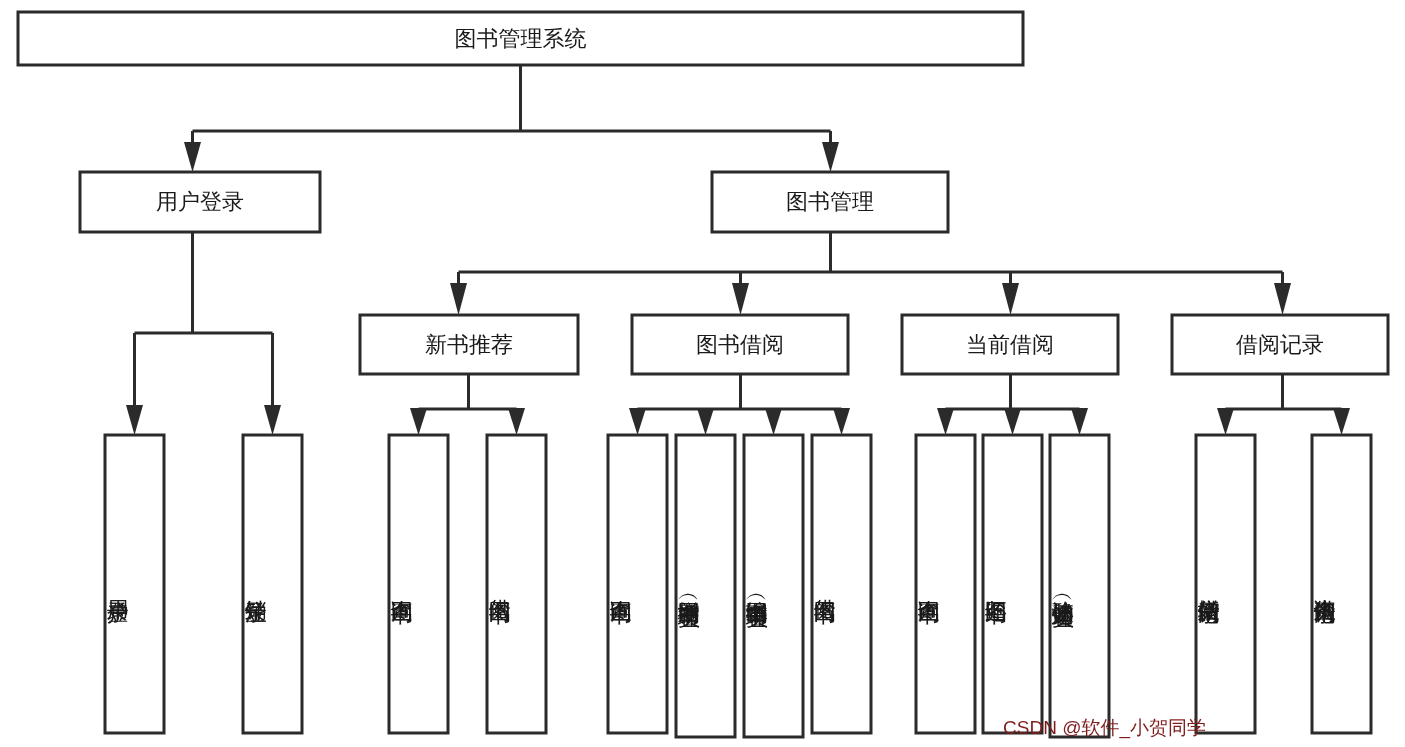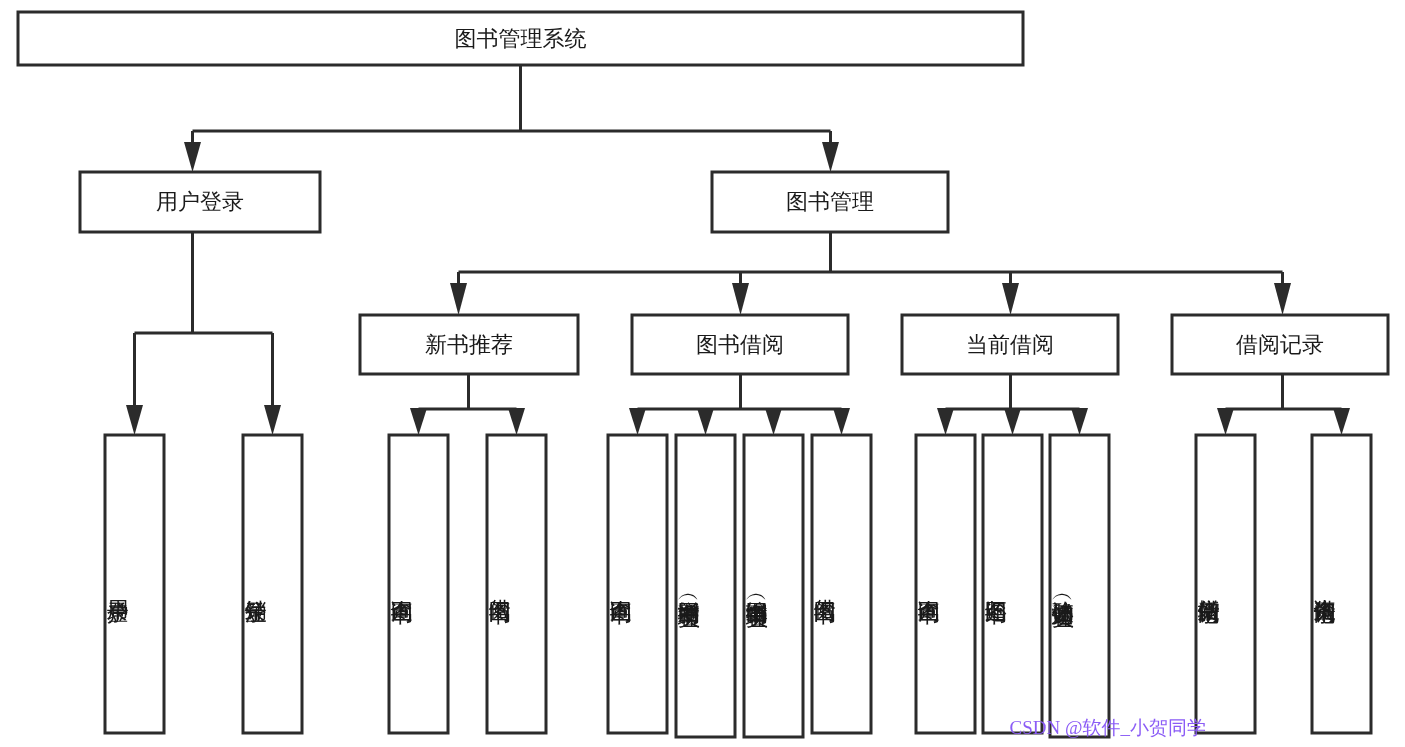--- a/index.html
+++ b/index.html
@@ -19,22 +19,22 @@
   .leaf-label-fo{overflow:visible;}
   .leaf-label{
     font-family:"DejaVu Sans","Liberation Sans",sans-serif;
     font-size:22px;color:#1a1a1a;line-height:1.12;
     writing-mode:vertical-rl;text-orientation:upright;
     height:100%;display:flex;align-items:center;justify-content:center;
     white-space:nowrap;letter-spacing:1px;
   }
   #watermark{
     position:absolute;right:8px;bottom:6px;
-    font-family:Liberation Serif, serif;
-    font-size:19px;color:#8b5cf6;white-space:nowrap;
+    font-family:Liberation Sans, sans-serif;
+    font-size:19px;color:#7f1d1d;white-space:nowrap;
     pointer-events:none;user-select:none;padding-left:48px;
   }
 </style>
 </head>
 <body>
 
 <div id="diagram-root">
 
   <svg id="tree" viewBox="0 0 1405 747">
 

